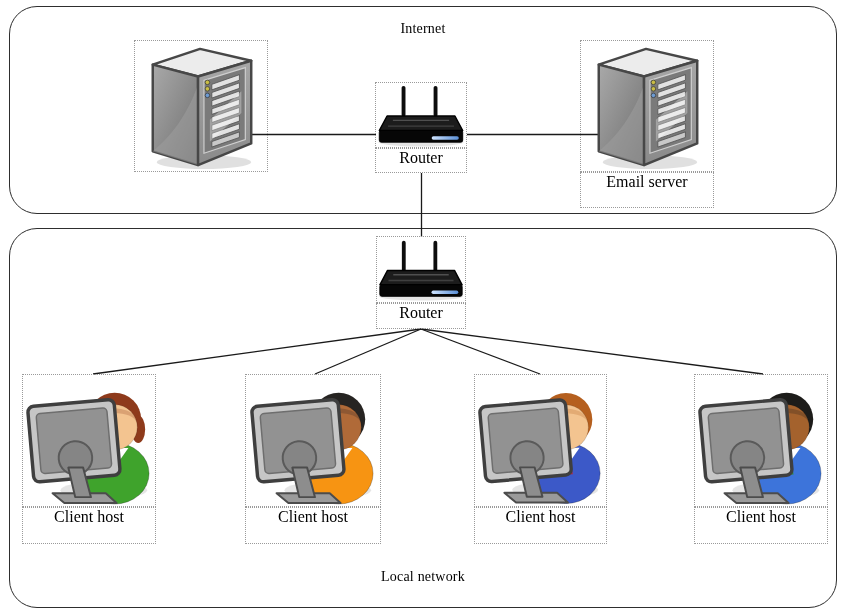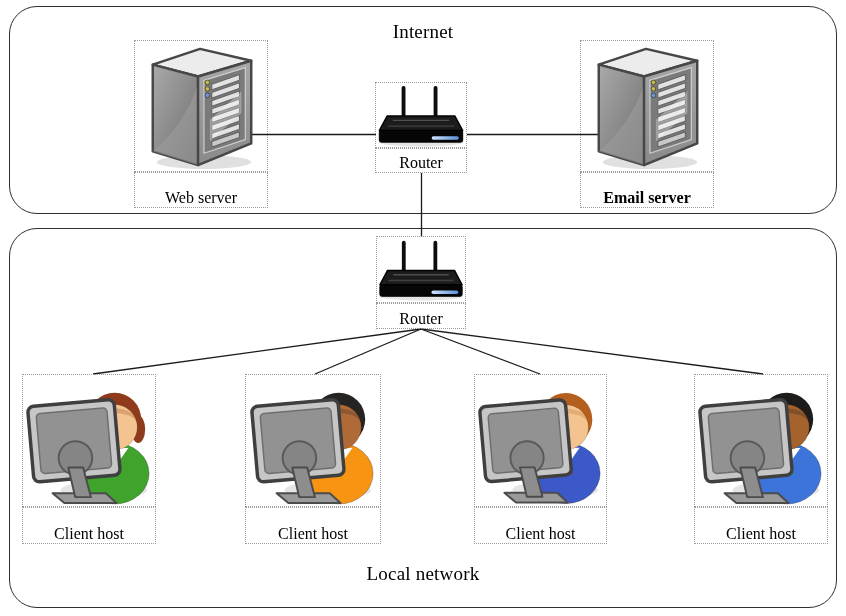--- a/index.html
+++ b/index.html
@@ -8,29 +8,29 @@
     --connector:#1a1a1a;
     --bg:#ffffff;
     --text:#000000;
   }
   html,body{margin:0;padding:0;background:var(--bg);}
   body{font-family:"Liberation Serif","DejaVu Serif",serif;color:var(--text);}
   .canvas{position:relative;width:846px;height:616px;background:var(--bg);overflow:hidden;}
   .zone{position:absolute;border:1.5px solid var(--zone-border);border-radius:28px;background:transparent;}
   .zone-internet{left:9px;top:6px;width:826px;height:206px;}
   .zone-local{left:9px;top:228px;width:826px;height:378px;}
-  .zone-title{position:absolute;left:0;width:100%;text-align:center;font-size:19px;letter-spacing:.2px;}
+  .zone-title{position:absolute;left:0;width:100%;text-align:center;font-size:14px;letter-spacing:.2px;}
   .zone-title.top{top:14px;}
   .zone-title.bottom{bottom:22px;text-align:center;}
   .wires{position:absolute;left:0;top:0;width:846px;height:616px;pointer-events:none;}
   .wires line{stroke:var(--connector);stroke-width:1.3;}
   .node{position:absolute;}
   .icon-box{border:1px dotted var(--box-border);box-sizing:border-box;display:flex;align-items:flex-end;justify-content:center;overflow:visible;}
   .icon-box svg{display:block;width:100%;height:100%;}
-  .label-box{border:1px dotted var(--box-border);box-sizing:border-box;display:flex;align-items:flex-end;justify-content:center;font-size:16px;white-space:nowrap;background:transparent;}
+  .label-box{border:1px dotted var(--box-border);box-sizing:border-box;display:flex;align-items:flex-start;justify-content:center;font-size:16px;white-space:nowrap;background:transparent;}
   
   .p-skin{fill:var(--skin,#f0c08c);}
   .p-hair{fill:var(--hair,#333);}
   .p-shirt{fill:var(--shirt,#3fa32c);}
   .p-tie{fill:var(--tie,transparent);display:var(--tie-display,none);}
   .p-locks{display:var(--locks-display,none);}
 </style>
 </head>
 <body>
 
@@ -120,43 +120,40 @@
     <line x1="421" y1="329" x2="540" y2="374"></line>
     <line x1="421" y1="329" x2="763" y2="374"></line>
   </svg>
 
   <div class="node" style="left:134px;top:40px;width:134px;">
     <div class="icon-box" style="height:132px;">
       <svg>
           <use href="#sym-server"></use>
         </svg>
     </div>
-    <div class="label-box" style="height:36px;">
-      <span>Web server</span>
-    </div>
   </div>
 
   <div class="node" style="left:375px;top:82px;width:92px;">
     <div class="icon-box" style="height:66px;">
       <svg>
           <use href="#sym-router"></use>
         </svg>
     </div>
     <div class="label-box" style="height:25px;">
       <span>Router</span>
     </div>
   </div>
 
   <div class="node" style="left:580px;top:40px;width:134px;">
     <div class="icon-box" style="height:132px;">
       <svg>
           <use href="#sym-server"></use>
         </svg>
     </div>
-    <div class="label-box" style="height:36px;font-weight:bold;">
+    <div class="label-box" style="height:36px;">
       <span>Email server</span>
     </div>
   </div>
 
   <div class="node" style="left:376px;top:236px;width:90px;">
     <div class="icon-box" style="height:67px;">
       <svg>
           <use href="#sym-router"></use>
         </svg>
     </div>

